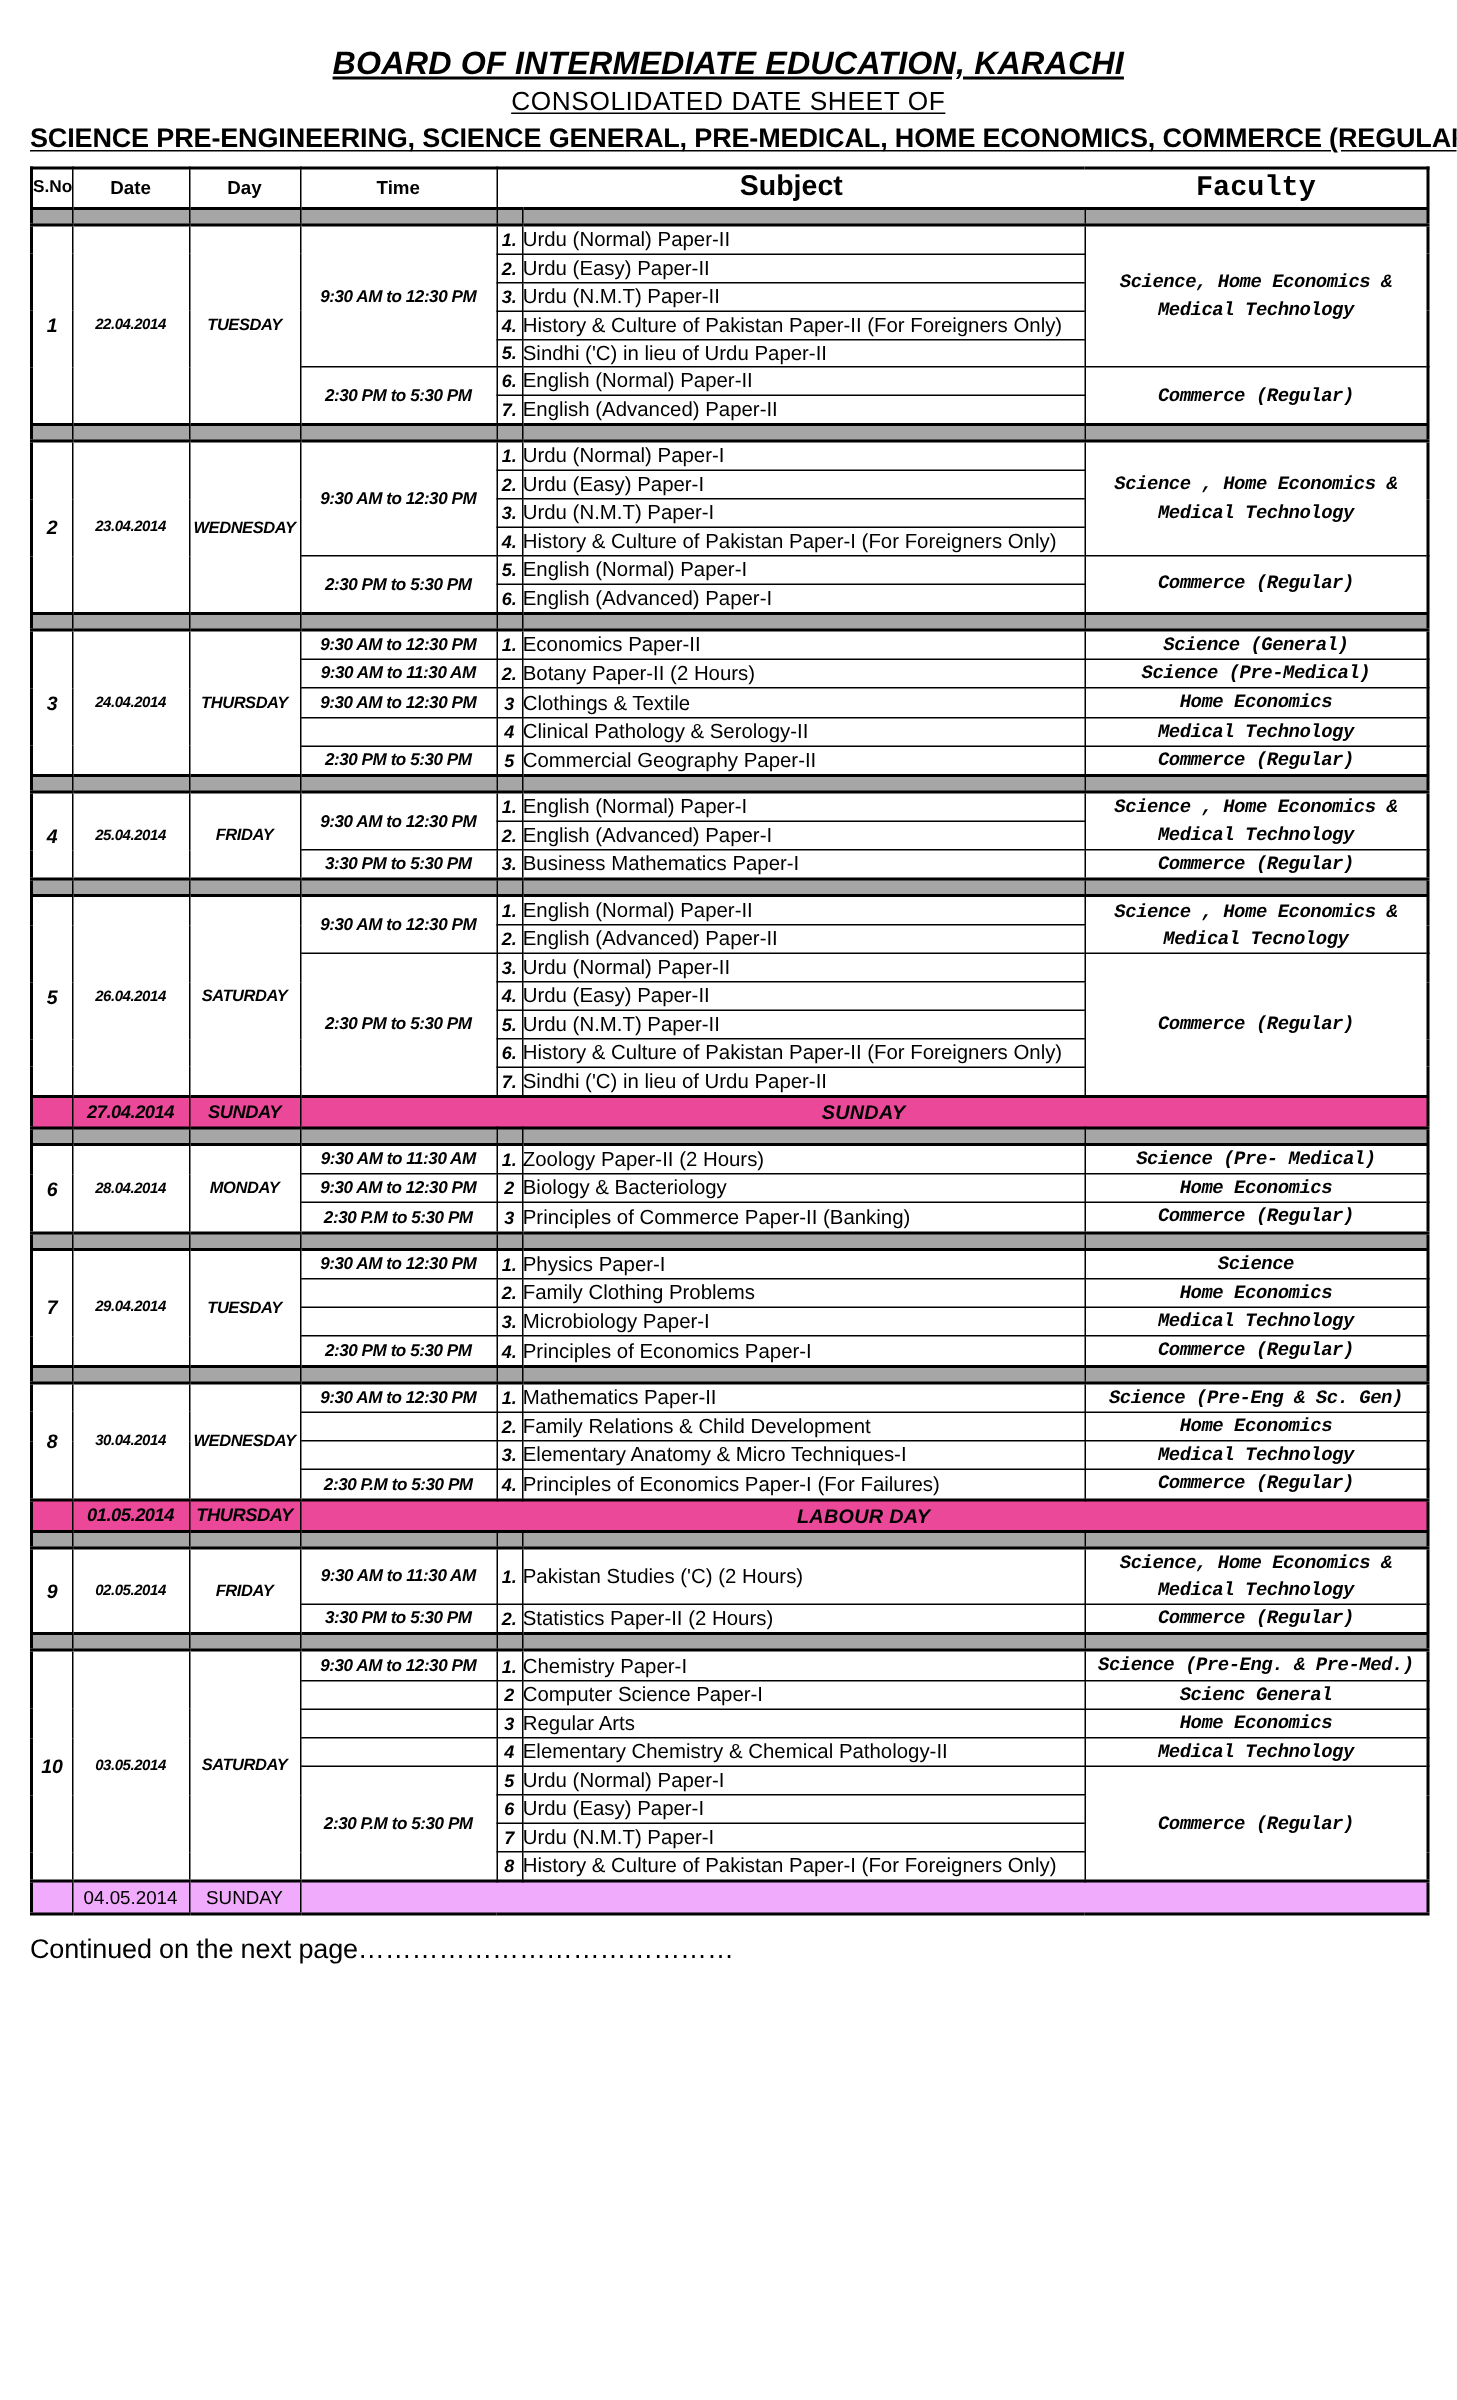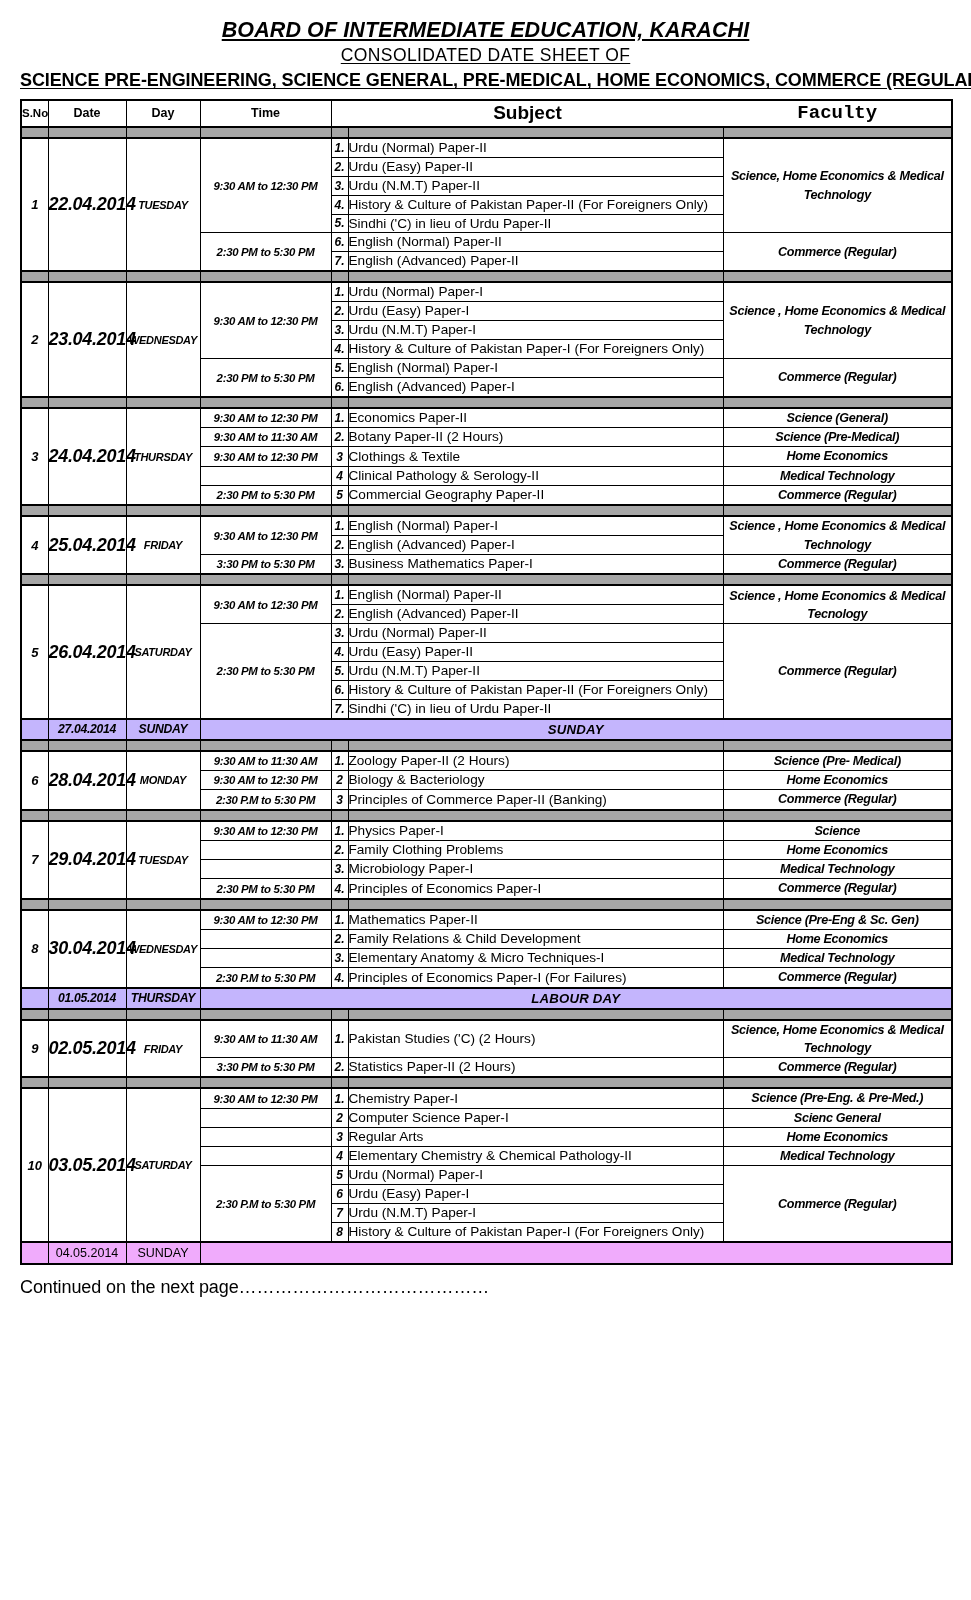--- a/index.html
+++ b/index.html
@@ -7,20 +7,21 @@
     width:971px;height:1600px;
     font-family:"Liberation Sans", sans-serif;
     color:#000;
     -webkit-font-smoothing:none;
   }
   .page{
     position:relative;
     width:971px;height:1288px;
     box-sizing:border-box;
     padding:18px 20px 0 20px;
+    margin-top:12px;
   }
 
   
   .titles{text-align:center;}
   .t-main{
     font-weight:bold;font-style:italic;
     font-size:21.5px;letter-spacing:.1px;
     text-decoration:underline;
     text-underline-offset:2px;
     line-height:1.18;
@@ -93,21 +94,21 @@
     height:9px;
     border-top:2.2px solid #000;
     border-bottom:2.2px solid #000;
   }
   td.sno{
     font-weight:bold;font-style:italic;
     font-size:13px;text-align:center;
   }
   td.date{
     font-weight:bold;font-style:italic;
-    font-size:18px;text-align:center;letter-spacing:-.3px;
+    font-size:10px;text-align:center;letter-spacing:-.3px;
   }
   td.day{
     font-weight:bold;font-style:italic;
     font-size:11px;text-align:center;letter-spacing:-.3px;
   }
   td.time{
     font-weight:bold;font-style:italic;
     font-size:11.4px;text-align:center;letter-spacing:-.3px;
     white-space:nowrap;
   }
@@ -120,27 +121,28 @@
     font-size:13.6px;
     padding:3px 0 3px 5px;
     line-height:1.32;
   }
   td.fac{
     font-weight:bold;font-style:italic;
     font-size:12.6px;text-align:center;
     line-height:1.45;
     letter-spacing:-.3px;
     padding:2px 4px;
+    font-family:Liberation Mono, monospace;
   }
   
   td.subj,td.num{border-top:1.6px solid #000;border-bottom:1.6px solid #000;}
 
   
   tr.holiday td{
-    background:#c4b5fd;
+    background:#ec4899;
     height:19px;
     border-top:2.2px solid #000;
     border-bottom:2.2px solid #000;
   }
   tr.holiday td.h-date{
     font-weight:bold;font-style:italic;font-size:12.2px;
     text-align:center;letter-spacing:-.3px;
   }
   tr.holiday td.h-day{
     font-weight:bold;font-style:italic;font-size:12.2px;

